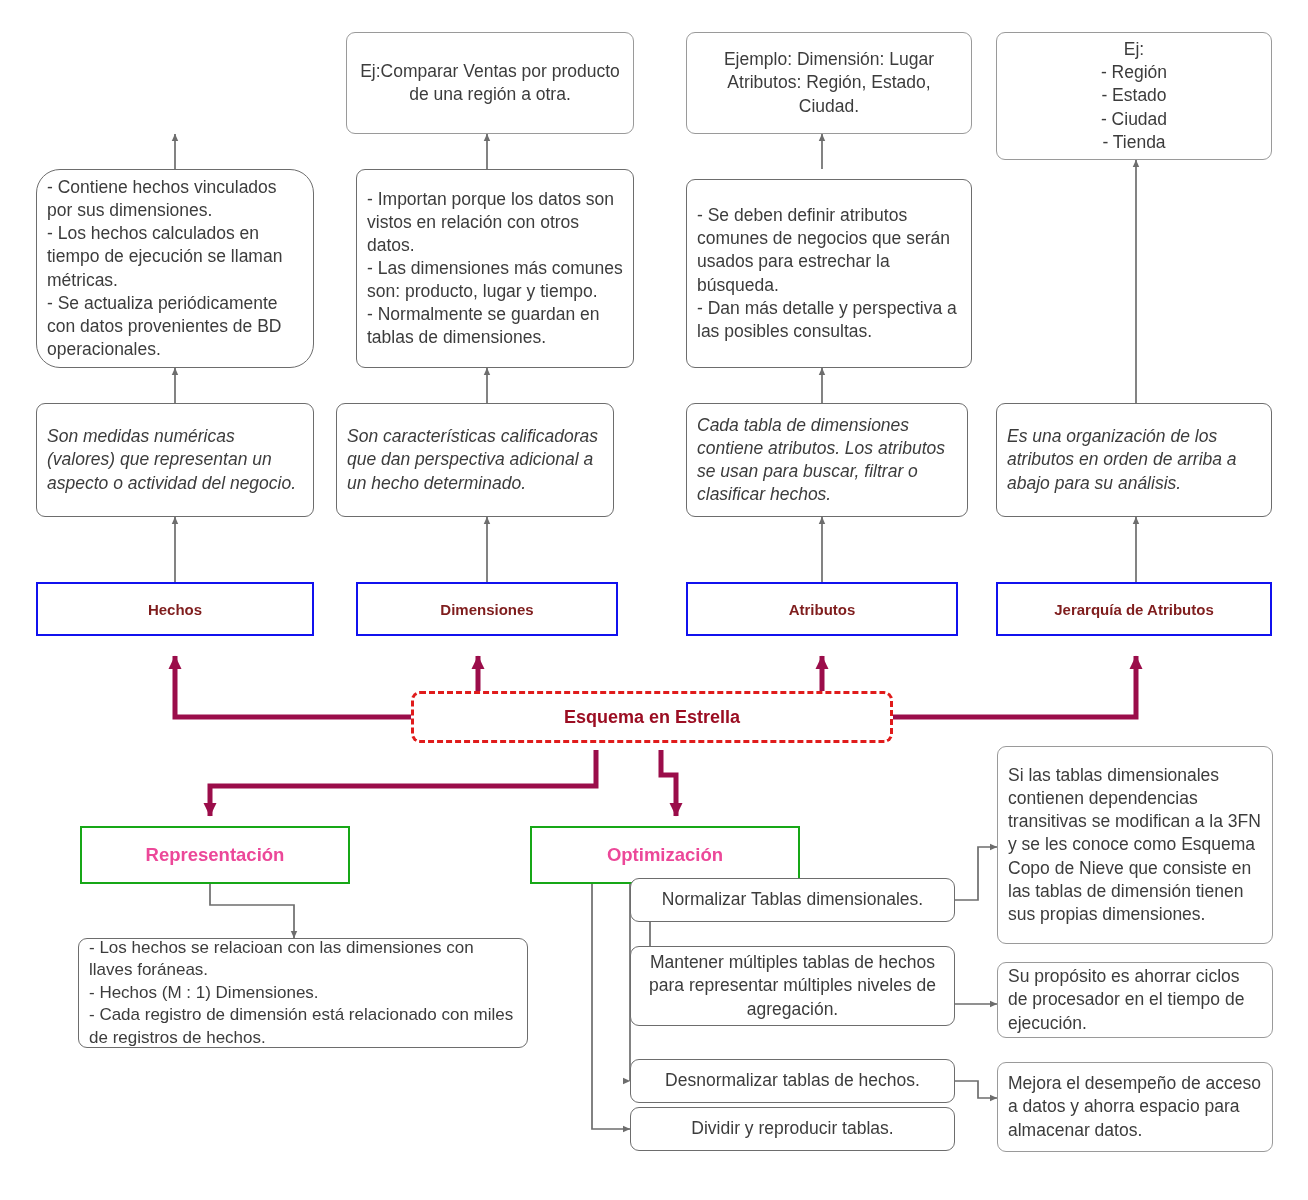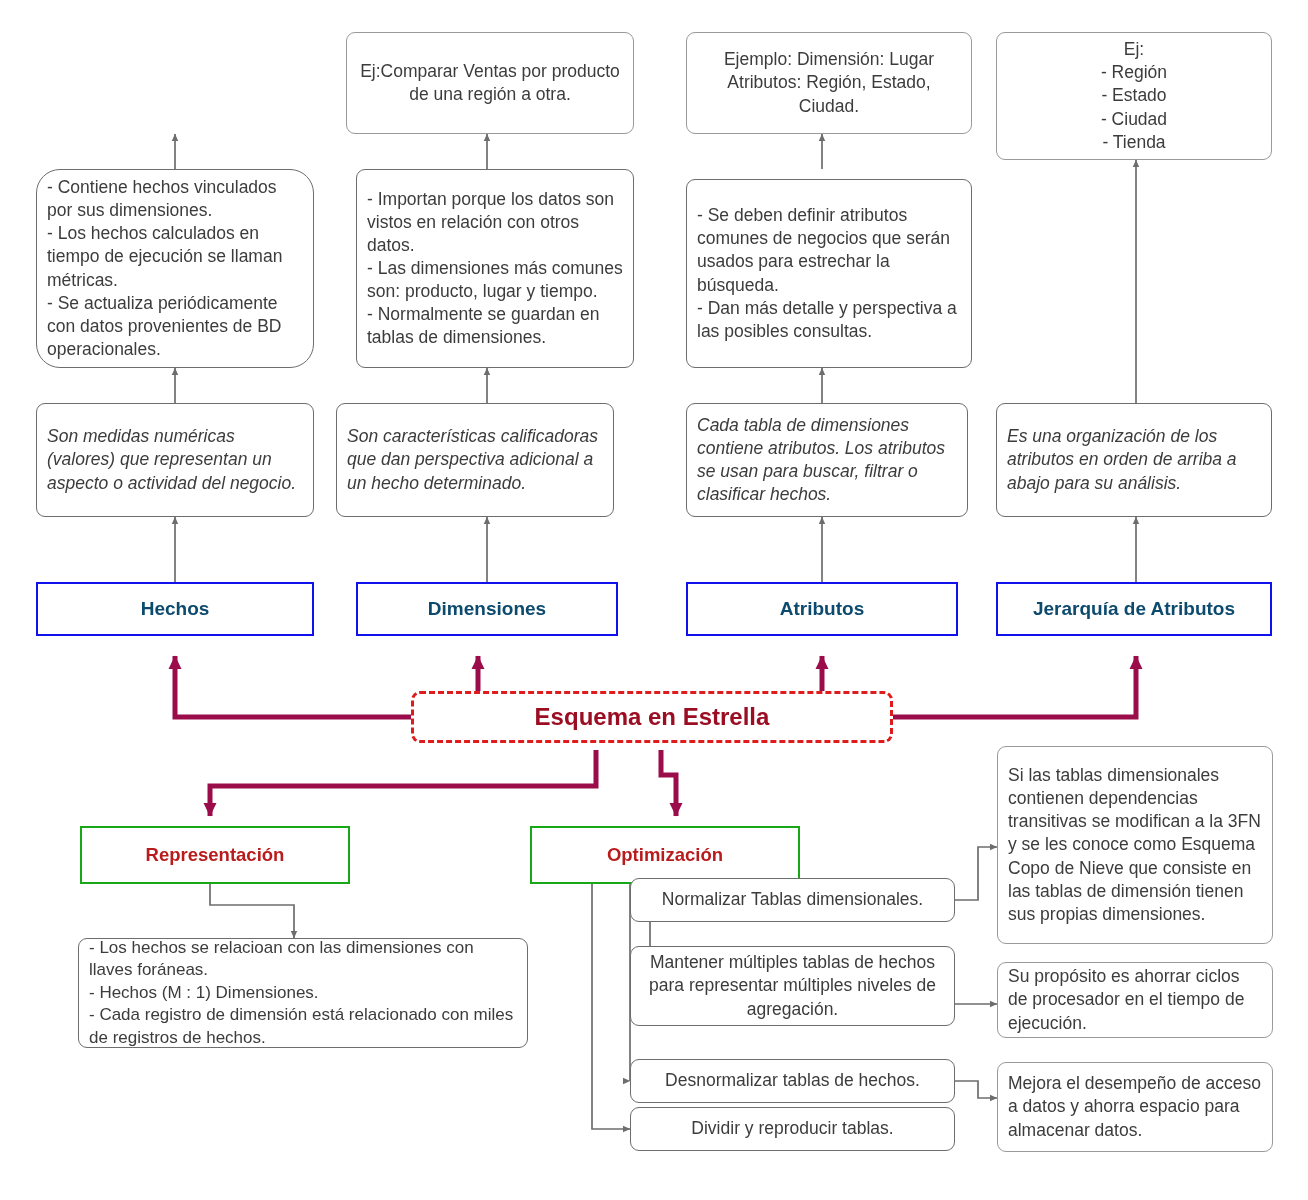--- a/index.html
+++ b/index.html
@@ -21,31 +21,31 @@
     padding:6px 10px;
   }
   .grey-dark{ border-color:#6d6d6d; }
   .center-txt .txt{text-align:center;}
   .left-txt .txt{text-align:left;}
   .italic .txt{font-style:italic;}
 
   
   .blue{
     border:2.4px solid #1111ee;background:#fff;border-radius:0;
-    color:#0c4a6e;font-weight:bold;font-size:19px;text-align:center;
+    color:#7f1d1d;font-weight:bold;font-size:15px;text-align:center;
   }
   
   .green{
     border:2.4px solid #17a717;background:#fff;border-radius:0;
-    color:#b91c1c;font-weight:bold;font-size:18.5px;text-align:center;
+    color:#ec4899;font-weight:bold;font-size:18.5px;text-align:center;
   }
   
   .central{
     border:3.4px dashed #e01b1b;border-radius:9px;background:#fff;
-    color:#9b0d22;font-weight:bold;font-size:24px;text-align:center;
+    color:#9b0d22;font-weight:bold;font-size:18px;text-align:center;
   }
 </style>
 </head>
 <body>
 
 <div id="canvas">
 
   <svg id="wires" viewBox="0 0 1308 1200">
     <defs>
       <marker id="agrey" markerWidth="9" markerHeight="9" refX="7.4" refY="4" orient="auto" markerUnits="userSpaceOnUse">

